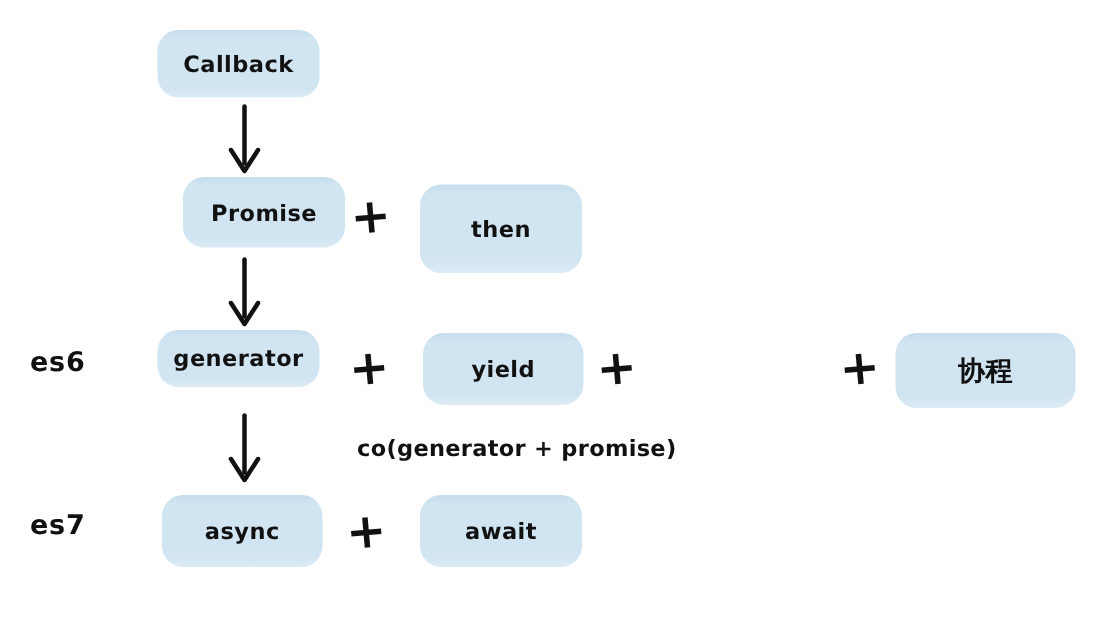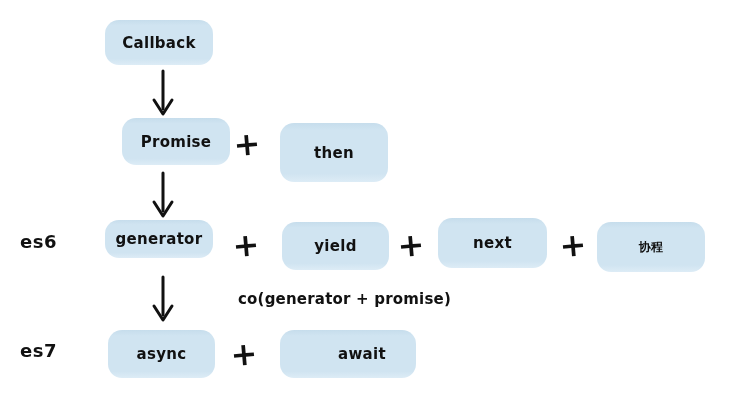--- a/index.html
+++ b/index.html
@@ -23,23 +23,23 @@
     font-weight:bold;font-size:15px;
     border-radius:14px;
     letter-spacing:0.3px;
   }
   #n-callback {left:105px;top:20px; width:108px;height:45px;}
   #n-promise  {left:122px;top:118px;width:108px;height:47px;}
   #n-then     {left:280px;top:123px;width:108px;height:59px;}
   #n-generator{left:105px;top:220px;width:108px;height:38px;}
   #n-yield    {left:282px;top:222px;width:107px;height:48px;}
   #n-next     {left:438px;top:218px;width:109px;height:50px;}
-  #n-coroutine{left:597px;top:222px;width:108px;height:50px;font-size:12px;text-align:center;}
+  #n-coroutine{left:597px;top:222px;width:120px;height:50px;font-size:18px;text-align:center;}
   #n-async    {left:108px;top:330px;width:107px;height:48px;}
-  #n-await    {left:280px;top:330px;width:108px;height:48px;padding-left:28px;}
+  #n-await    {left:280px;top:330px;width:108px;height:48px;}
 
   .era-label{
     position:absolute;left:20px;
     font-weight:bold;font-size:18px;letter-spacing:0.5px;
   }
   #l-es6{top:231px;}
   #l-es7{top:340px;}
 
   .annotation{
     position:absolute;left:238px;top:290px;
@@ -88,21 +88,20 @@
         <path d="M12 2 L12 40"></path>
         <path d="M3 31 L12 45 L21 31"></path>
       </svg>
   </span>
 
   <span class="era-label" id="l-es6">es6</span>
   <div class="node" id="n-generator">generator</div>
   <span class="plus" id="p2">+</span>
   <div class="node" id="n-yield">yield</div>
   <span class="plus" id="p3">+</span>
-  <div class="node" id="n-next">next</div>
   <span class="plus" id="p4">+</span>
   <div class="node" id="n-coroutine">协程</div>
 
   <span class="arrow" id="a3">
     <svg viewBox="0 0 24 48">
         <path d="M12 2 L12 40"></path>
         <path d="M3 31 L12 45 L21 31"></path>
       </svg>
   </span>
   <span class="annotation">co(generator + promise)</span>

